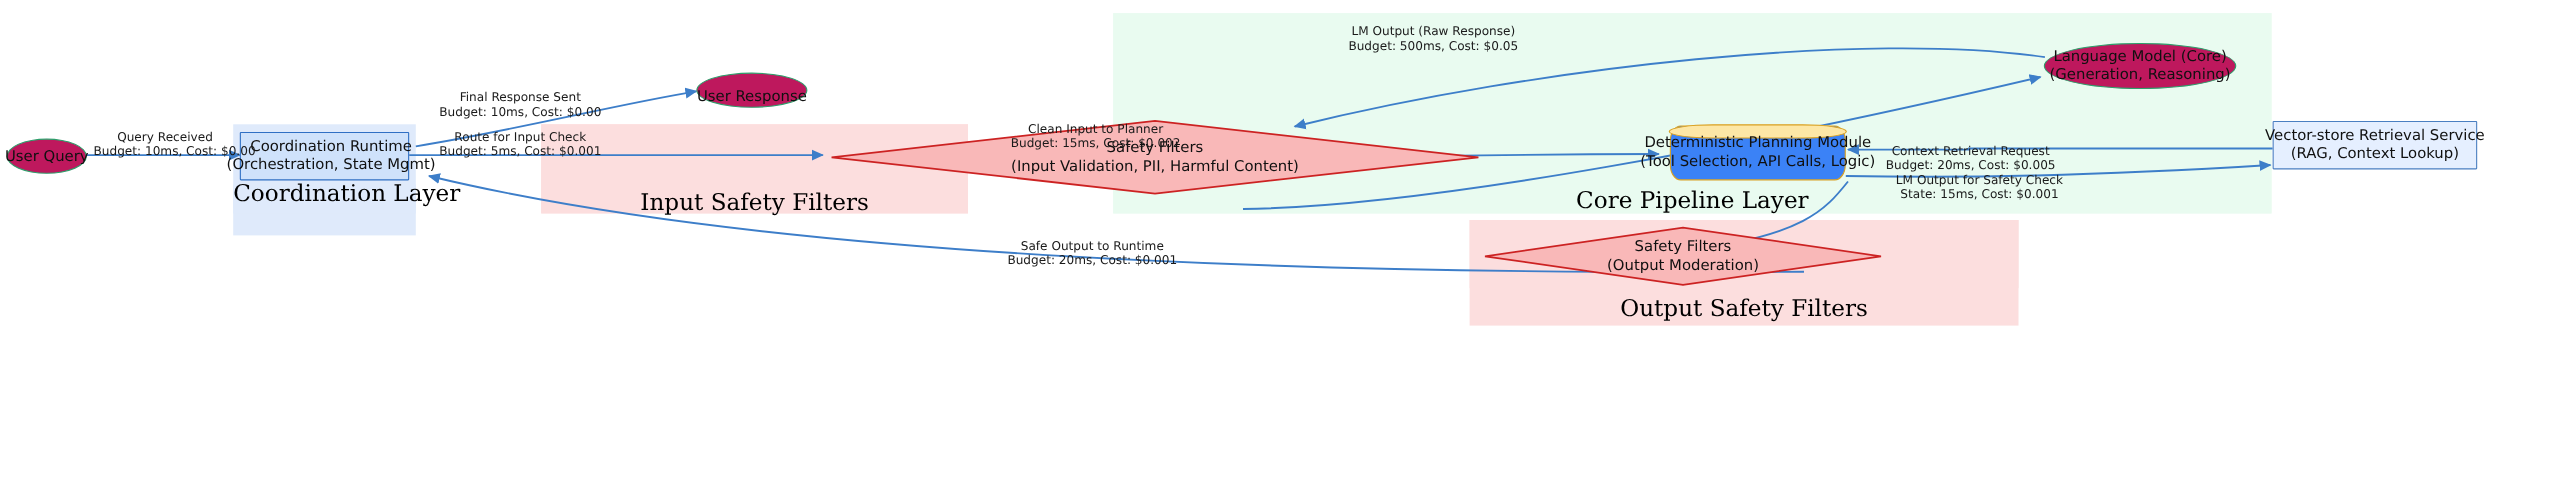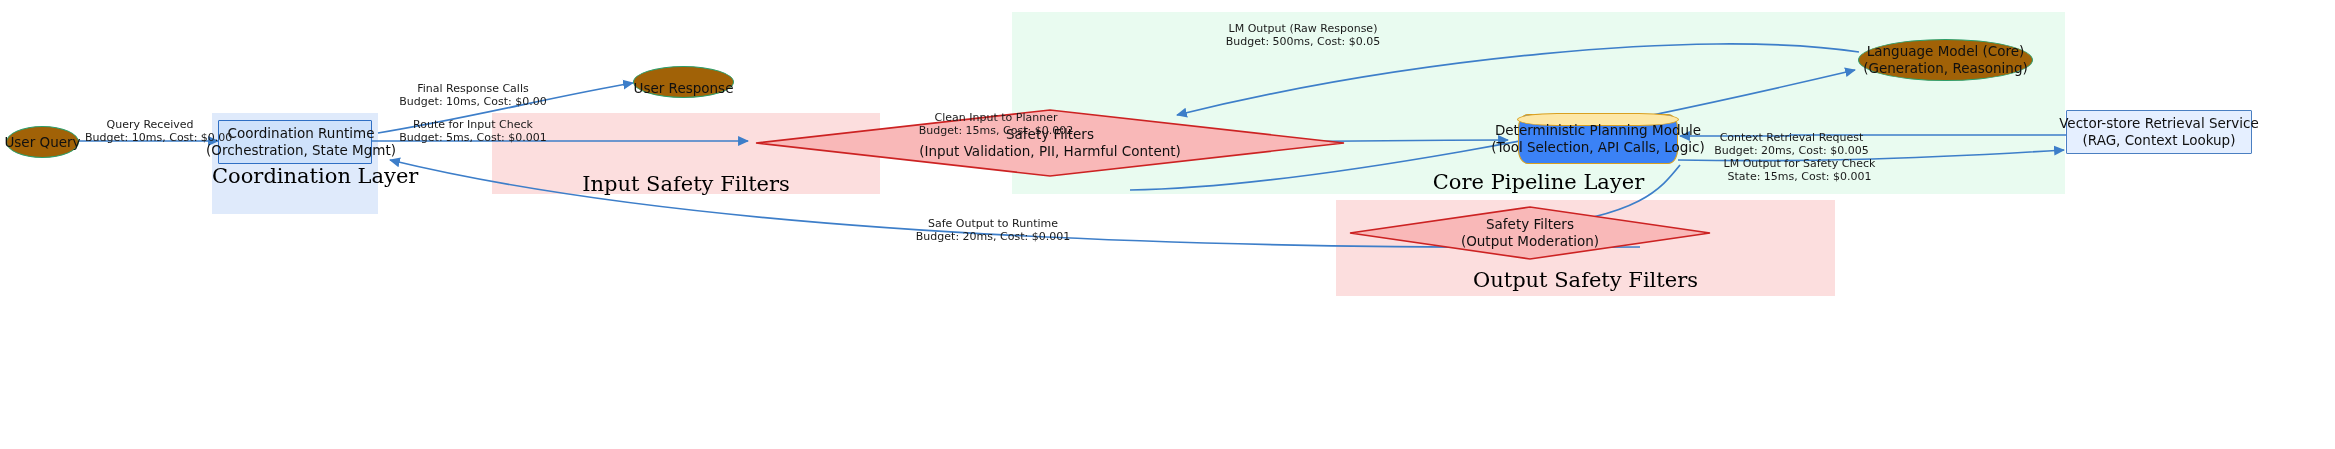--- a/index.html
+++ b/index.html
@@ -21,21 +21,21 @@
   }
 
   
   .node{position:absolute;box-sizing:border-box;display:flex;
         align-items:center;justify-content:center;text-align:center;
         font-size:13.5px;line-height:1.25;color:#101010;}
   .node .txt{display:block;white-space:nowrap;}
 
   .node-box{border:1.4px solid #2f6fc4;background:#cfe2fb;border-radius:1px;padding-left:12px;}
   .node-box-light{border:1.4px solid #4a7fc1;background:#e5efff;border-radius:1px;}
-  .node-ellipse{border:1.6px solid #2e9e6b;background:#a16207;border-radius:50%;}
+  .node-ellipse{border:1.6px solid #2e9e6b;background:#be185d;border-radius:50%;}
 
   
   .node-cylinder{
     background:#3b82f6;border:1.6px solid #d9a021;
     border-radius:10px/14px;
   }
   .node-cylinder:before{
     content:"";position:absolute;left:-1.6px;right:-1.6px;top:-1.6px;height:13px;
     border:1.6px solid #d9a021;border-radius:50%/100%;background:#fde7a6;
     box-sizing:border-box;
@@ -148,21 +148,21 @@
     <span>Query Received</span><br>
     <span>Budget: 10ms, Cost: $0.00</span>
   </div>
 
   <div class="elabel" style="left:378px;top:118px;width:190px;">
     <span>Route for Input Check</span><br>
     <span>Budget: 5ms, Cost: $0.001</span>
   </div>
 
   <div class="elabel" style="left:378px;top:82px;width:190px;">
-    <span>Final Response Calls</span><br>
+    <span>Final Response Sent</span><br>
     <span>Budget: 10ms, Cost: $0.00</span>
   </div>
 
   <div class="elabel" style="left:886px;top:111px;width:220px;">
     <span>Clean Input to Planner</span><br>
     <span>Budget: 15ms, Cost: $0.002</span>
   </div>
 
 
   <div class="elabel" style="left:1188px;top:22px;width:230px;">

